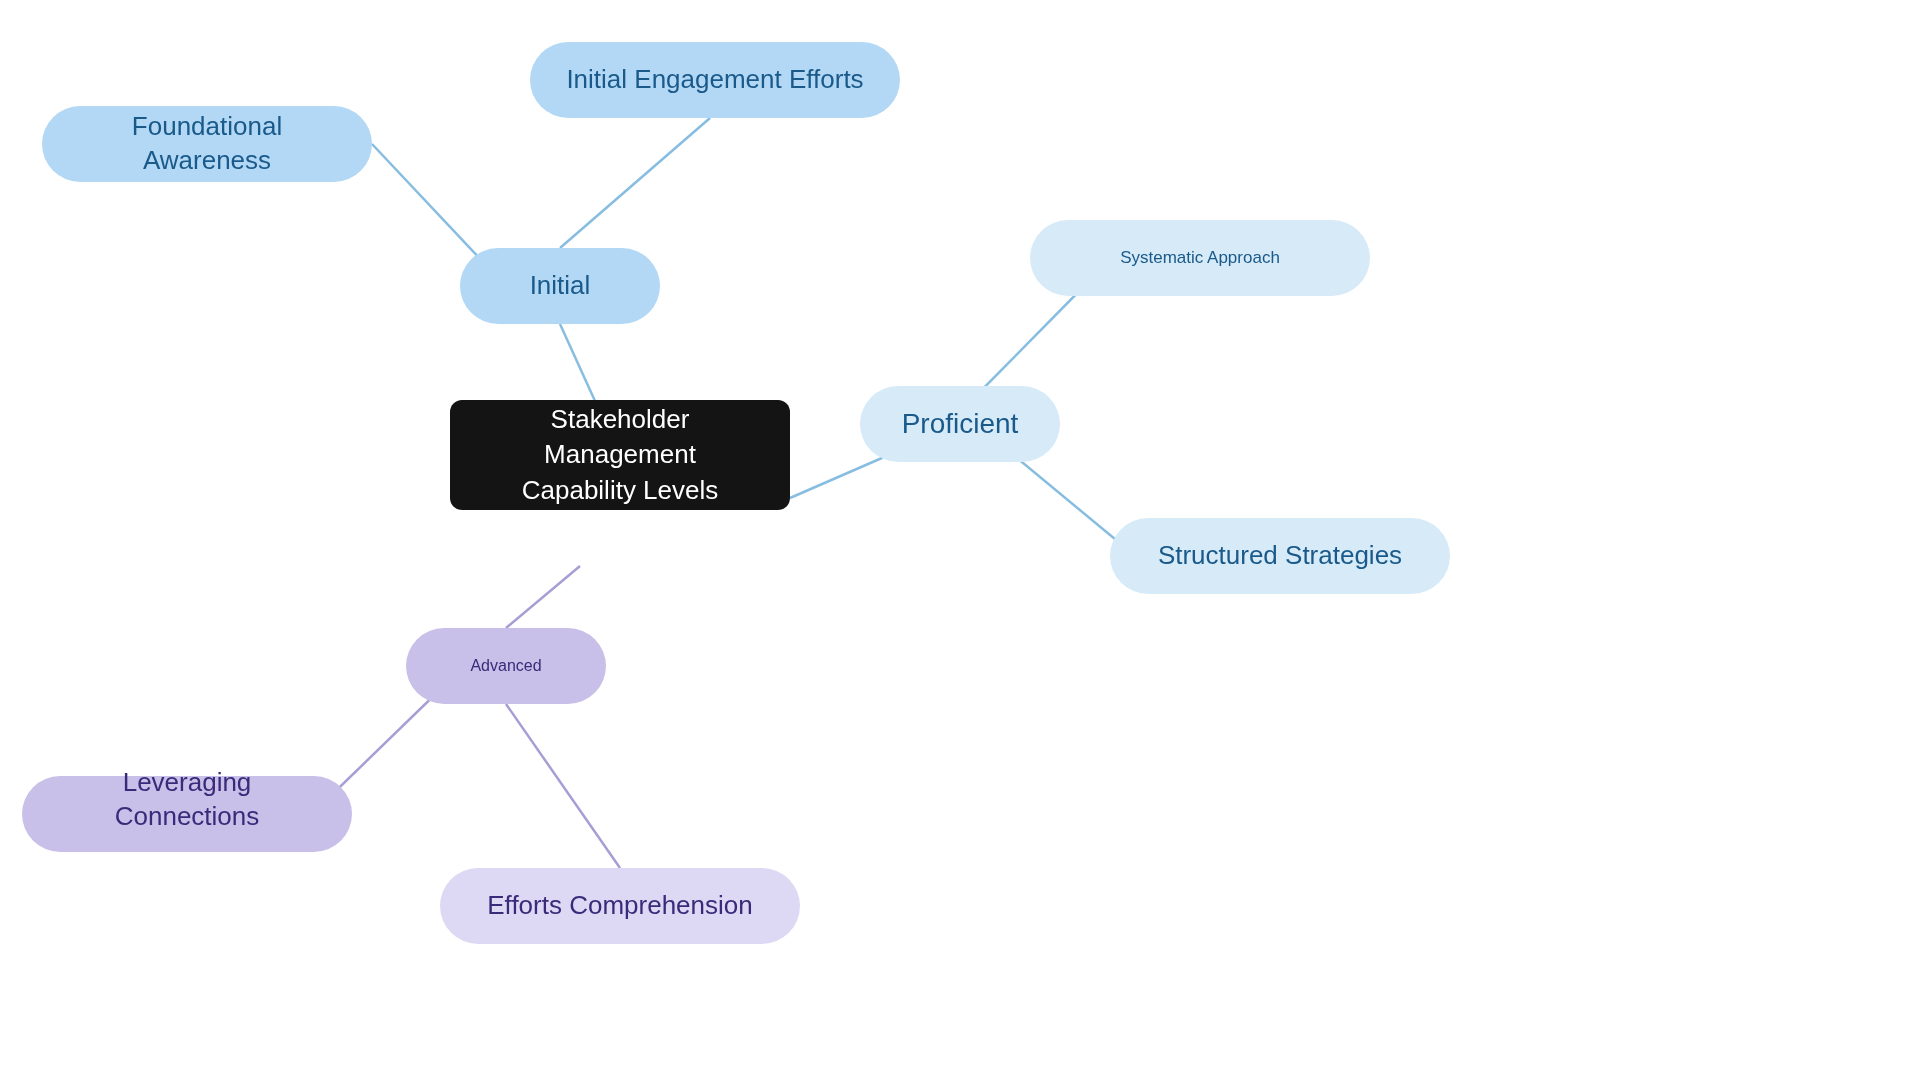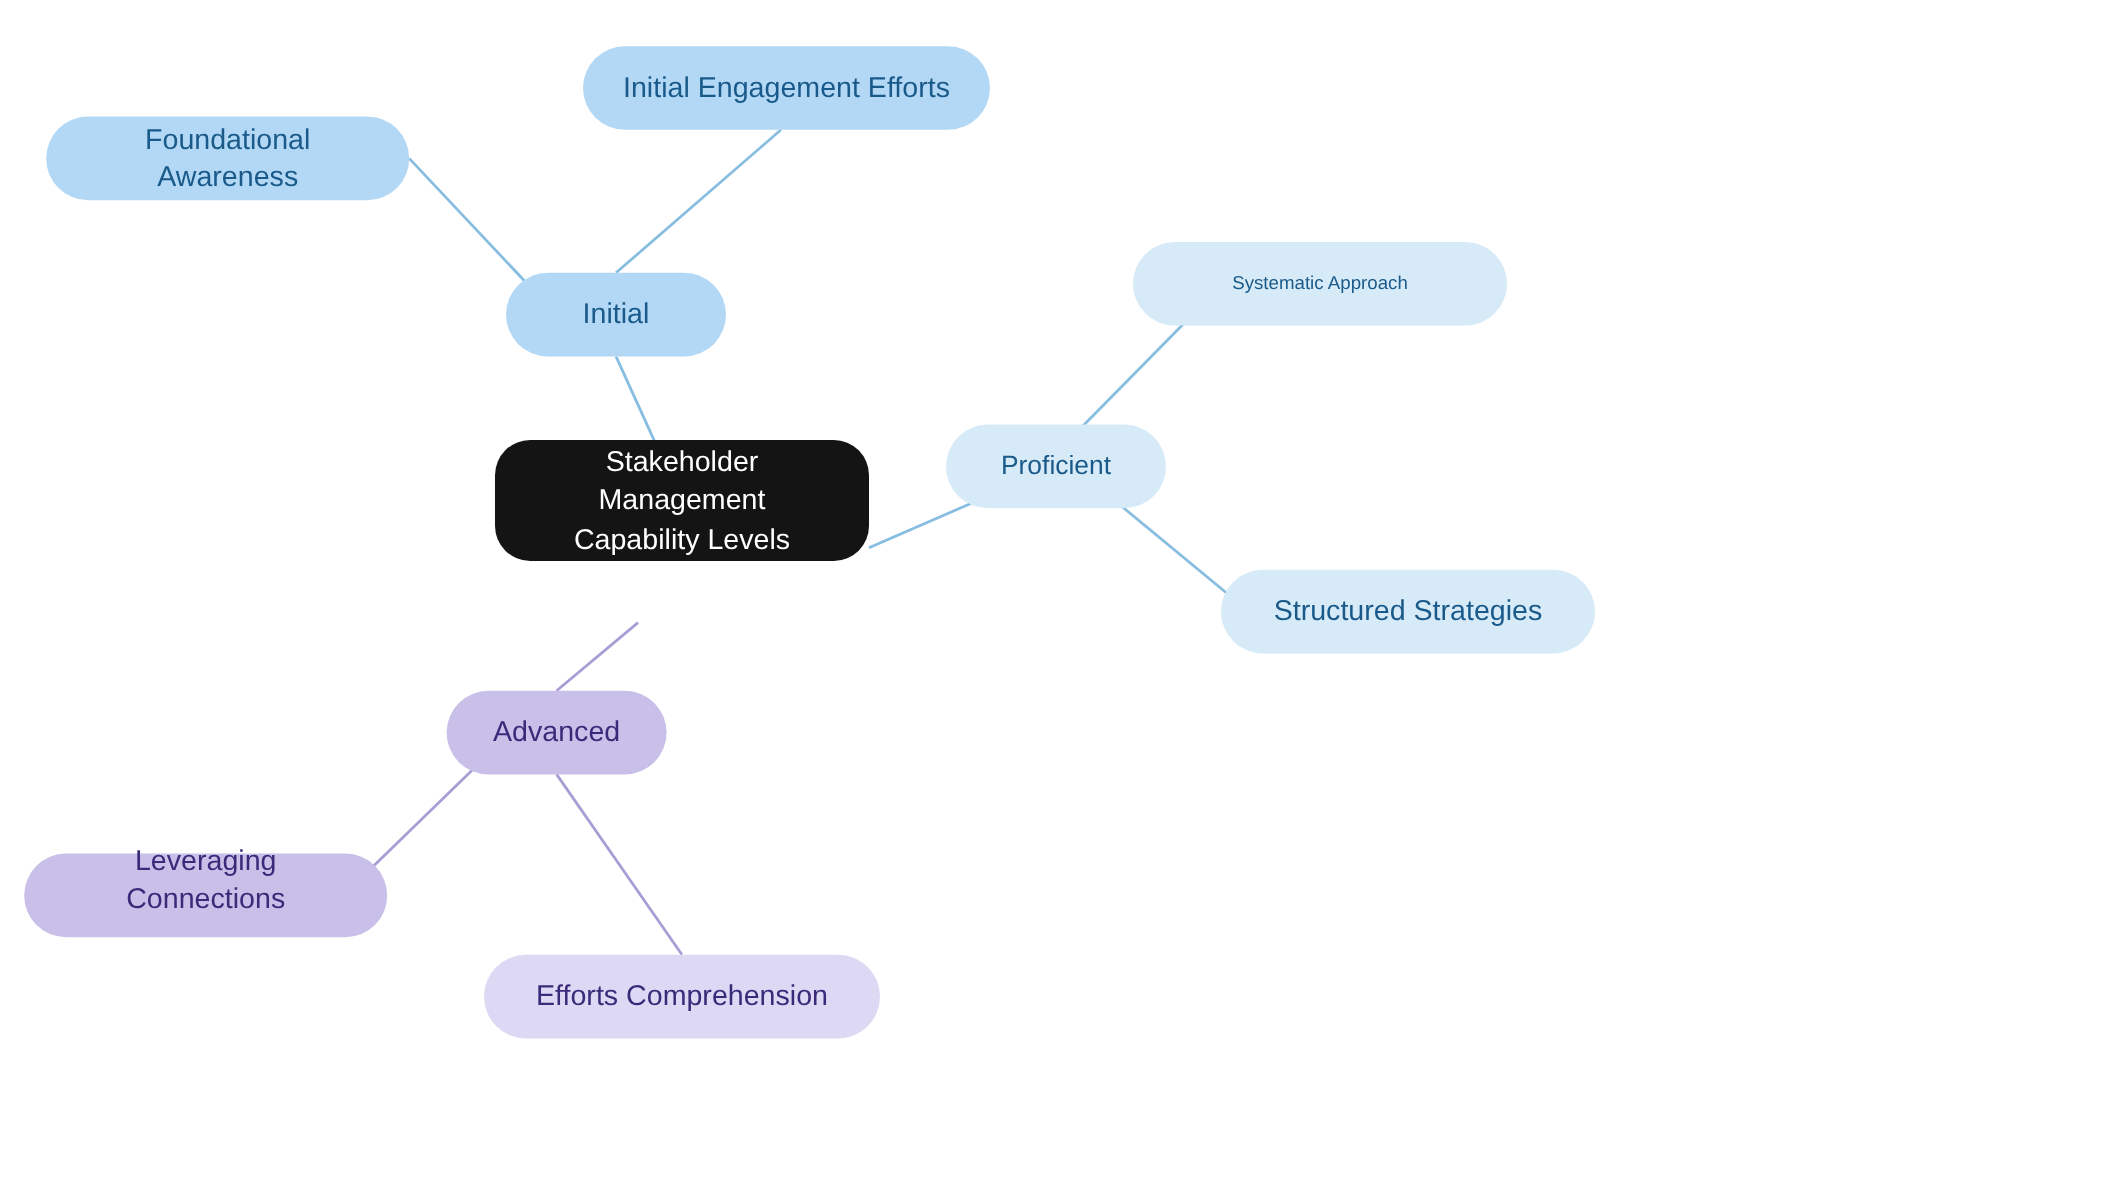--- a/index.html
+++ b/index.html
@@ -28,21 +28,21 @@
       font-size: 28px;
       line-height: 1.3;
       padding: 18px 32px;
       cursor: pointer;
     }
     .node-center {
       background: #141414;
       color: #ffffff;
       font-size: 30px;
       font-weight: 500;
-      border-radius: 32px;
+      border-radius: 12px;
       width: 340px;
       height: 110px;
       padding: 16px 28px;
     }
     .node-blue-light {
       background: #b3d8f5;
       color: #1a4a7a;
       border: none;
     }
     .node-blue-lighter {
@@ -95,33 +95,33 @@
 </div>
 
 <div class="node node-blue-light" style="left: 530px; top: 42px; width: 370px; height: 76px; font-size: 26px; color: #1a5a8a;">
   <span>Initial Engagement Efforts</span>
 </div>
 
 <div class="node node-blue-light" style="left: 42px; top: 106px; width: 330px; height: 76px; font-size: 26px; color: #1a5a8a;">
   <span>Foundational Awareness</span>
 </div>
 
-<div class="node node-blue-lighter" style="left: 860px; top: 386px; width: 200px; height: 76px; font-size: 24px; color: #1a5a8a;">
+<div class="node node-blue-lighter" style="left: 860px; top: 386px; width: 200px; height: 76px; font-size: 28px; color: #1a5a8a;">
   <span>Proficient</span>
 </div>
 
 <div class="node node-blue-lighter" style="left: 1030px; top: 220px; width: 340px; height: 76px; font-size: 17px; color: #1a5a8a;">
   <span>Systematic Approach</span>
 </div>
 
 <div class="node node-blue-lighter" style="left: 1110px; top: 518px; width: 340px; height: 76px; font-size: 26px; color: #1a5a8a;">
   <span>Structured Strategies</span>
 </div>
 
-<div class="node node-purple-light" style="left: 406px; top: 628px; width: 200px; height: 76px; font-size: 26px; color: #3a2a7a;">
+<div class="node node-purple-light" style="left: 406px; top: 628px; width: 200px; height: 76px; font-size: 16px; color: #3a2a7a;">
   <span>Advanced</span>
 </div>
 
 <div class="node node-purple-light" style="left: 22px; top: 776px; width: 330px; height: 76px; font-size: 26px; color: #3a2a7a; align-items: flex-end;">
   <span>Leveraging Connections</span>
 </div>
 
 <div class="node node-purple-lighter" style="left: 440px; top: 868px; width: 360px; height: 76px; font-size: 26px; color: #3a2a7a;">
   <span>Efforts Comprehension</span>
 </div>

